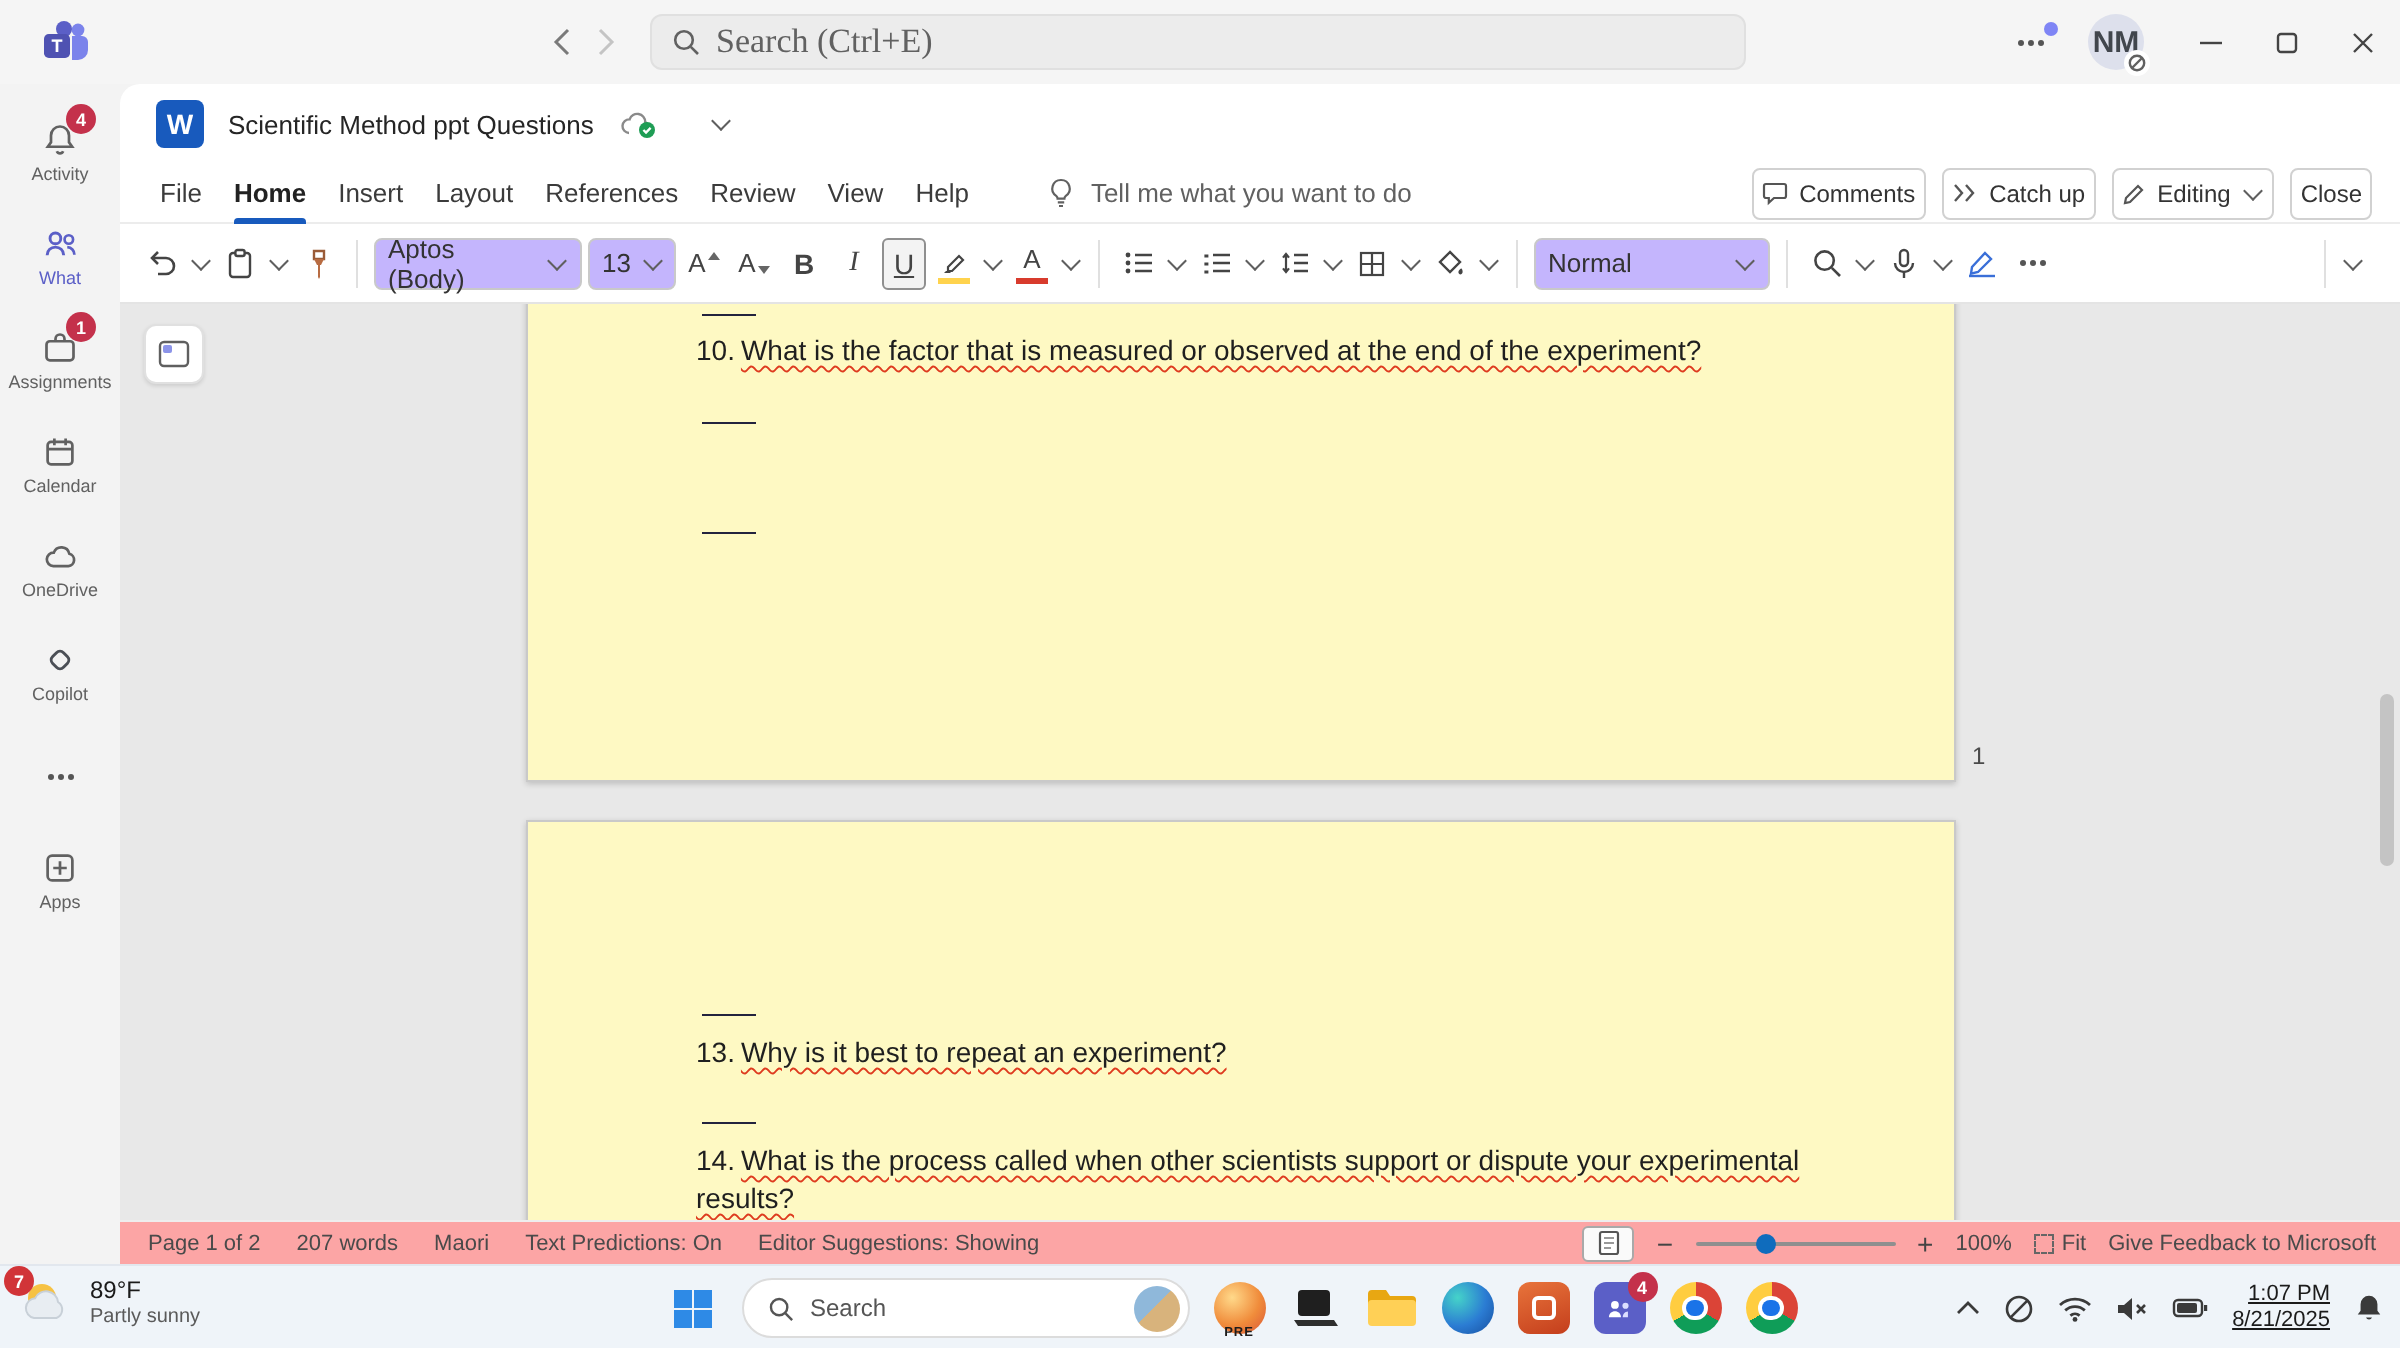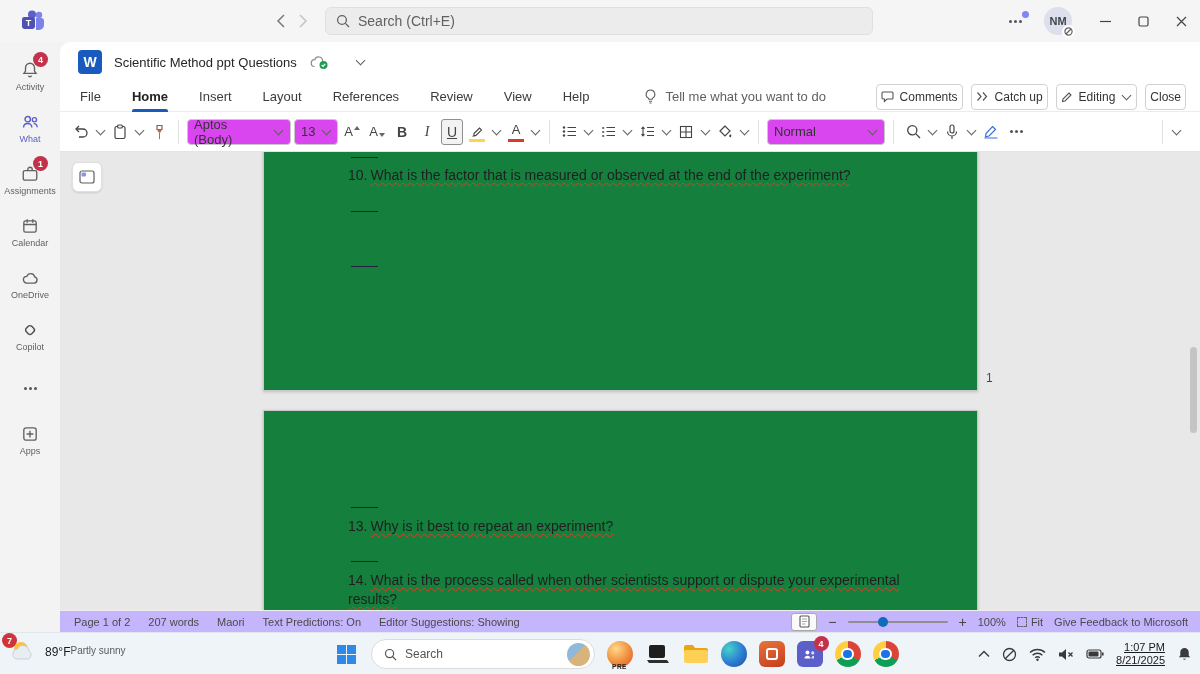--- a/index.html
+++ b/index.html
@@ -6,100 +6,100 @@
   html,body { width:1200px; height:674px; overflow:hidden; }
   body { font-family:"Liberation Sans", sans-serif; background:#f3f3f3; position:relative; color:#252525; }
   svg { display:block; }
 
   
   .titlebar { position:absolute; top:0; left:0; width:1200px; height:42px; background:#f5f5f5; display:flex; align-items:center; }
   .teams-logo { margin-left:20px; }
   .nav-arrows { display:flex; align-items:center; gap:14px; margin-left:230px; color:#8a8a8a; font-size:17px; }
   .nav-arrows .arrow { cursor:default; }
   .tb-search { position:absolute; left:325px; top:7px; width:548px; height:28px; background:#ececec; border:1px solid #e0e0e0; border-radius:6px; display:flex; align-items:center; padding:0 10px; gap:8px; }
-  .tb-search input { border:none; background:transparent; outline:none; font-size:14px; color:#424242; width:100%; font-family:Liberation Sans, sans-serif; }
+  .tb-search input { border:none; background:transparent; outline:none; font-size:17px; color:#424242; width:100%; font-family:Liberation Serif, serif; }
   .tb-search input::placeholder { color:#616161; }
   .tb-right { position:absolute; right:0; top:0; height:42px; display:flex; align-items:center; }
   .tb-more { position:relative; width:34px; display:flex; justify-content:center; }
   .notif-dot { position:absolute; top:-9px; right:3px; width:7px; height:7px; border-radius:50%; background:#7f85f5; }
-  .avatar { position:relative; width:28px; height:28px; border-radius:50%; background:#dde0ec; color:#41464d; font-size:11px; font-weight:bold; display:flex; align-items:center; justify-content:center; margin:0 14px 0 12px; }
+  .avatar { position:relative; width:28px; height:28px; border-radius:50%; background:#dde0ec; color:#41464d; font-size:15px; font-weight:bold; display:flex; align-items:center; justify-content:center; margin:0 14px 0 12px; }
   .avatar-status { position:absolute; right:-3px; bottom:-3px; width:13px; height:13px; border-radius:50%; background:#fff; display:flex; align-items:center; justify-content:center; }
   .winbtn { width:38px; height:42px; display:flex; align-items:center; justify-content:center; color:#444; }
 
   
   .sidebar { position:absolute; top:42px; left:0; width:60px; bottom:42px; background:#f3f3f3; display:flex; flex-direction:column; align-items:center; padding-top:8px; }
   .side-item { position:relative; width:56px; height:52px; display:flex; flex-direction:column; align-items:center; justify-content:center; gap:3px; color:#616161; }
   .side-item .lbl { font-size:9px; }
   .side-item.active { color:#5b5fc7; }
   .badge { position:absolute; top:2px; right:10px; min-width:15px; height:15px; border-radius:8px; background:#c4314b; color:#fff; font-size:9px; font-weight:bold; display:flex; align-items:center; justify-content:center; padding:0 3px; }
 
   
   .word { position:absolute; left:60px; top:42px; width:1140px; bottom:42px; background:#fff; border-top-left-radius:10px; overflow:hidden; }
   .word-header { height:40px; display:flex; align-items:center; padding-left:18px; gap:12px; }
   .word-logo { width:24px; height:24px; background:#185abd; border-radius:4px; color:#fff; font-weight:bold; font-size:14px; display:flex; align-items:center; justify-content:center; }
   .doc-title { font-size:13px; color:#252525; }
   .chev { width:7px; height:7px; border-right:1.4px solid #5f5f5f; border-bottom:1.4px solid #5f5f5f; transform:rotate(45deg); display:inline-block; margin:0 2px 3px 2px; flex:none; }
 
-  .menubar { height:30px; display:flex; align-items:center; padding-left:20px; gap:31px; border-bottom:1px solid #ececec; }
+  .menubar { height:30px; display:flex; align-items:center; padding-left:20px; gap:16px; border-bottom:1px solid #ececec; }
   .menu-item { font-size:13px; color:#3b3b3b; position:relative; height:30px; display:flex; align-items:center; }
   .menu-item.active { color:#222;font-weight:bold; }
   .menu-item.active::after { content:""; position:absolute; left:0; right:0; bottom:0; height:3px; background:#185abd; border-radius:2px 2px 0 0; }
   .tellme { display:flex; align-items:center; gap:8px; margin-left:24px; color:#616161; font-size:13px; }
   .mb-right { margin-left:auto; display:flex; align-items:center; gap:8px; margin-right:14px; }
   .pill-btn { height:26px; border:1px solid #d1d1d1; border-radius:4px; background:#fff; display:flex; align-items:center; gap:6px; padding:0 4px; font-size:12px; color:#333; }
 
   .ribbon { height:40px; display:flex; align-items:center; padding:0 10px; gap:3px; border-bottom:1px solid #e4e4e4; }
   .rbtn { height:26px; min-width:22px; display:flex; align-items:center; justify-content:center; border-radius:3px; color:#444; font-size:14px; padding:0 2px; }
   .rbtn.sel { border:1px solid #8f8f8f; background:#f3f3f3; }
   .rsep { width:1px; height:24px; background:#e0e0e0; margin:0 5px; flex:none; }
-  .combo { height:26px; border:1px solid #c9c9c9; border-radius:4px; display:flex; align-items:center; padding:0 6px; gap:6px; font-size:13px; color:#333; background:#d946ef; }
+  .combo { height:26px; border:1px solid #c9c9c9; border-radius:4px; display:flex; align-items:center; padding:0 6px; gap:6px; font-size:13px; color:#333; background:#c4b5fd; }
   .font-name { width:104px; justify-content:space-between; }
   .font-size { width:44px; justify-content:space-between; }
   .style-box { width:118px; justify-content:space-between; font-size:13px; }
   .bld { font-weight:bold; }
   .ita { font-family:"Liberation Serif",serif; font-style:italic; }
   .und { text-decoration:underline; }
   .letterA { font-size:13px; line-height:1; }
   .arr-up { width:0; height:0; border-left:3px solid transparent; border-right:3px solid transparent; border-bottom:4px solid #666; margin-left:1px; margin-bottom:7px; }
   .arr-dn { width:0; height:0; border-left:3px solid transparent; border-right:3px solid transparent; border-top:4px solid #666; margin-left:1px; margin-top:7px; }
   .color-bar { position:absolute; left:3px; right:3px; bottom:3px; height:3px; background:#d83b2d; }
   .rel { position:relative; }
   .dots3 { display:flex; gap:2px; }
   .dots3 i { width:3px; height:3px; border-radius:50%; background:#555; }
 
   
   .canvas { position:absolute; top:110px; left:0; right:0; bottom:22px; top:110px; background:#e8e8e8; overflow:hidden; }
   
   .pane-toggle { position:absolute; left:12px; top:10px; width:30px; height:30px; background:#fff; border:1px solid #e0e0e0; border-radius:6px; box-shadow:0 1px 2px rgba(0,0,0,.12); display:flex; align-items:center; justify-content:center; }
-  .page { position:absolute; background:#15803d; border:1px solid #c9c9c9; box-shadow:0 1px 3px rgba(0,0,0,.18); }
+  .page { position:absolute; background:#fef9c3; border:1px solid #c9c9c9; box-shadow:0 1px 3px rgba(0,0,0,.18); }
   .page1 { left:203px; top:-64px; width:715px; height:303px; }
   .page2 { left:203px; top:258px; width:715px; height:420px; }
   .q-line { position:absolute; left:84px; right:76px; font-size:14px; line-height:19px; color:#1f1f1f; }
   .q-num { margin-right:3px; }
   .q-text { text-decoration-line:underline; text-decoration-style:wavy; text-decoration-color:#de3b1f; text-decoration-thickness:1px; text-underline-offset:2px; }
   .blankline { position:absolute; left:87px; width:27px; height:0; border-top:1.6px solid #23233d; }
   .page-indicator { position:absolute; left:926px; top:219px; font-size:12px; color:#4a4a4a; }
   .scroll-thumb { position:absolute; right:3px; top:305px; width:7px; height:86px; background:#c4c4c4; border-radius:4px; }
 
   
-  .statusbar { position:absolute; left:0; right:0; bottom:0; height:22px; background:#c4b5fd; border-top:1px solid #eee; display:flex; align-items:center; padding-left:14px; gap:18px; font-size:11px; color:#4a4a4a; }
+  .statusbar { position:absolute; left:0; right:0; bottom:0; height:22px; background:#fca5a5; border-top:1px solid #eee; display:flex; align-items:center; padding-left:14px; gap:18px; font-size:11px; color:#4a4a4a; }
   .sb-right { margin-left:auto; display:flex; align-items:center; gap:11px; margin-right:12px; }
   .view-btn { width:26px; height:18px; border:1px solid #a9a9a9; border-radius:3px; background:#fafafa; display:flex; align-items:center; justify-content:center; }
   .zoom-track { width:100px; height:2px; background:#8f8f8f; border-radius:1px; position:relative; }
   .zoom-dot { position:absolute; left:30px; top:-4px; width:10px; height:10px; border-radius:50%; background:#0f6cbd; }
   .zoom-sign { font-size:14px; color:#444; }
   .fit-wrap { display:flex; align-items:center; gap:4px; }
   .fit-box { width:10px; height:10px; border:1px dashed #666; }
 
   
   .taskbar { position:absolute; left:0; bottom:0; width:1200px; height:42px; background:#eff4f9; border-top:1px solid #e2e7ee; }
   .weather { position:absolute; left:8px; top:4px; display:flex; align-items:center; gap:7px; }
   .weather-icon { position:relative; width:30px; height:30px; }
   .wbadge { position:absolute; top:-4px; left:-6px; min-width:15px; height:15px; border-radius:8px; background:#d13438; color:#fff; font-size:9px; font-weight:bold; display:flex; align-items:center; justify-content:center; z-index:2; padding:0 3px;}
-  .wtxt { display:flex; flex-direction:row; line-height:1.25; }
+  .wtxt { display:flex; flex-direction:column; line-height:1.25; }
   .wtemp { font-size:12px; color:#1b1b1b; }
   .wcond { font-size:10px; color:#5a5a5a; }
   .tb-center { position:absolute; left:333px; top:0; height:42px; display:flex; align-items:center; gap:11px; }
   .tb-icon { position:relative; width:27px; height:27px; display:flex; align-items:center; justify-content:center; }
   .tsearch { width:224px; height:30px; background:#fff; border:1px solid #dcdcdc; border-radius:15px; display:flex; align-items:center; padding:0 4px 0 12px; gap:8px; font-size:12px; color:#555; }
   .tsearch .timg { margin-left:auto; width:23px; height:23px; border-radius:50%; background:linear-gradient(135deg,#8fb8da 0 45%,#d8b37c 45% 100%); }
   .circle { width:26px; height:26px; border-radius:50%; }
   .pre-circle { background:radial-gradient(circle at 35% 30%, #ffd98a, #f08c3b 55%, #d95436); }
   .pre-label { position:absolute; bottom:-2px; left:0; right:0; text-align:center; font-size:6.5px; font-weight:bold; color:#1c1c1c; letter-spacing:.5px; }
   .edge-circle { background:radial-gradient(circle at 30% 30%, #45d3c9, #2b7cd3 55%, #174e9e); }

